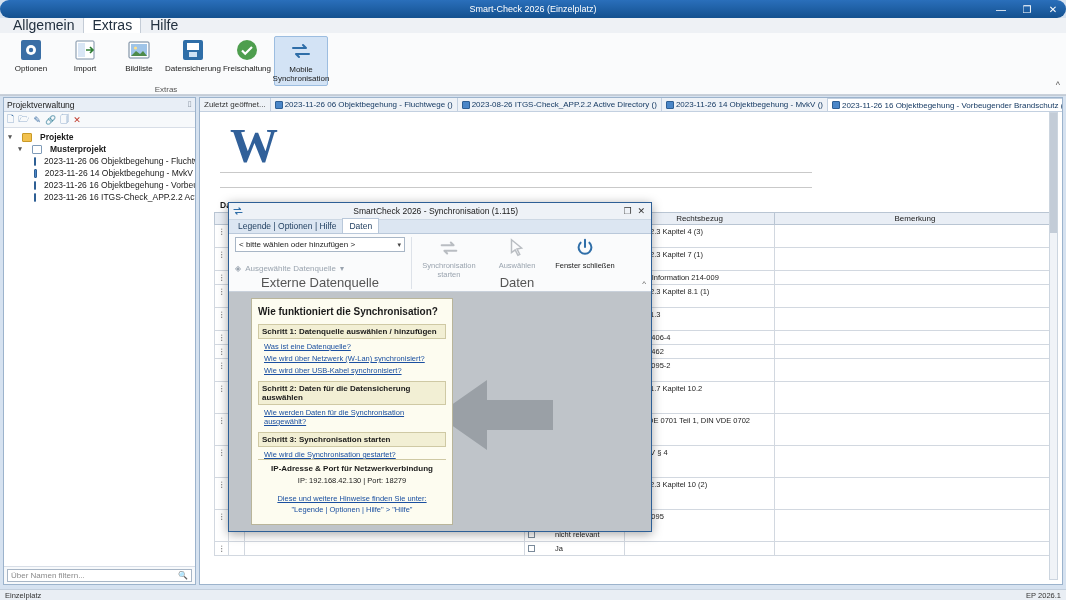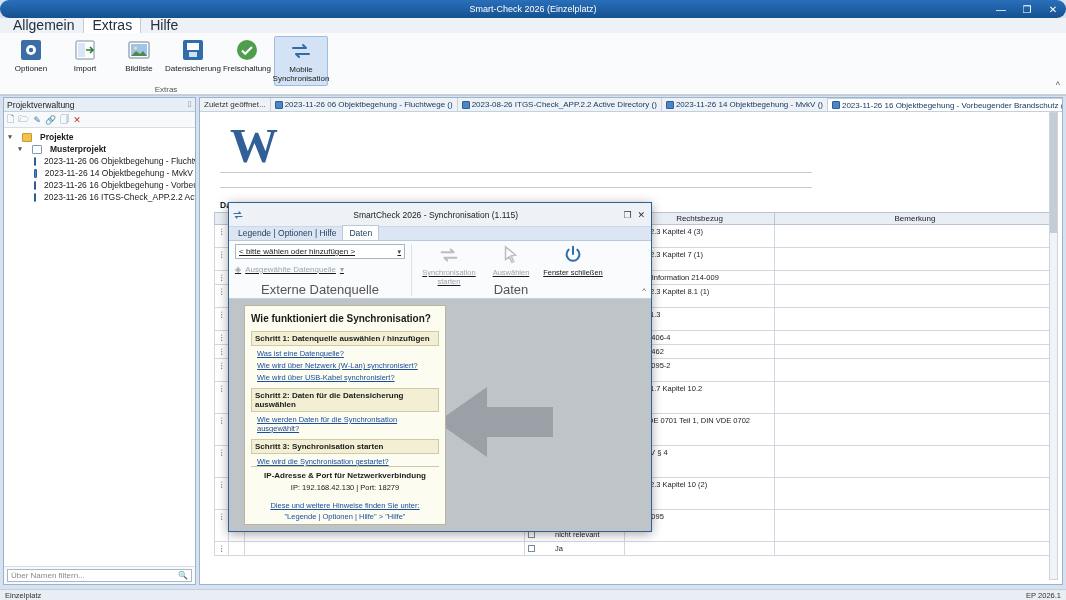--- a/index.html
+++ b/index.html
@@ -164,21 +164,21 @@
   .cb { width:7px; height:7px; border:1px solid #7a8a9a; background:#fff; display:inline-block; }
   .dots { color:#7a8aa0; font-size:7px; letter-spacing:1px; }
   
   .modal {
     position:absolute; left:228px; top:105px; width:424px; height:330px;
     background:#f0f3f7; border:1px solid #2d5f96;
     box-shadow:0 2px 10px rgba(0,0,0,.35);
     display:flex; flex-direction:column;
   }
   .modal-title {
-    height:24px; background:#eef2f7; border-bottom:1px solid #cdd8e4;
+    height:17px; background:#eef2f7; border-bottom:1px solid #cdd8e4;
     display:flex; align-items:center; padding:0 3px; font-size:8.5px;
   }
   .modal-title .sync-ico {
     width:12px; height:12px; margin-right:4px; display:flex; align-items:center; justify-content:center;
     color:#2d5f96; font-size:10px;
   }
   .modal-title .ttxt { flex:1; text-align:center; }
   .modal-title .mbtns { display:flex; gap:6px; padding-right:3px; }
   .modal-title .mbtns span { font-size:9px; color:#333; }
   .modal-tabs {
@@ -191,42 +191,42 @@
   .modal-tabs .mt.active { background:#fff; border:1px solid #b9c8da; border-bottom:none; }
   .modal-ribbon {
     height:58px; background:#fafbfc; border-bottom:1px solid #c9d1db;
     display:flex; position:relative;
   }
   .mgroup { display:flex; flex-direction:column; position:relative; padding:3px 6px 0 6px; }
   .mgroup .mglabel {
     position:absolute; bottom:1px; width:100%; left:0; text-align:center;
     font-size:13px; color:#555;
   }
-  .mgroup .mitems { display:flex; align-items:flex-start;text-decoration:underline; }
+  .mgroup .mitems { display:flex; gap:6px; align-items:flex-start; }
   .msep { width:1px; background:#dde2e9; height:52px; margin-top:3px; }
   .combo {
     width:170px; height:15px; border:1px solid #a8b6c6; background:#fff;
     display:flex; align-items:center; padding:0 3px; font-size:8px;
   }
   .combo .arrow { margin-left:auto; font-size:7px; color:#444; }
   .msubtle { font-size:8px; color:#9aa4af; display:flex; align-items:center; gap:4px; margin-top:6px; }
   .m-btn {
     width:62px; display:flex; flex-direction:column; align-items:center; text-align:center;
     font-size:7.5px; line-height:9px; color:#9aa4af;
   }
   .m-btn.enabled { color:#1a1a1a; }
   .m-ico { width:22px; height:22px; display:flex; align-items:center; justify-content:center; margin-bottom:2px; }
   .mcollapse { position:absolute; right:5px; bottom:3px; font-size:8px; color:#555; }
   .modal-body { flex:1; background:#bfc4c9; position:relative; overflow:hidden; }
   .arrow-big {
     position:absolute; left:200px; top:78px; width:130px; height:90px;
     color:#9aa0a6;
   }
   .helpcard {
-    position:absolute; left:15px; top:6px; width:202px; bottom:6px;
+    position:absolute; left:22px; top:6px; width:202px; bottom:6px;
     background:#fdfcf0; border:1px solid #b9b59a;
     padding:5px 6px; font-size:8px; color:#1a1a1a; overflow:hidden;
   }
   .helpcard h3 { font-size:10px; margin:2px 0 7px 0; font-weight:bold; }
   .helpcard .step {
     background:#f2efd4; border:1px solid #cfc9a4; padding:2px 3px; font-weight:bold;
     font-size:8px; margin-top:6px;
   }
   .helpcard .lnk { color:#1a4fa0; text-decoration:underline; margin:3px 0 0 6px; font-size:7.5px; }
   .helpcard .ipbox {

